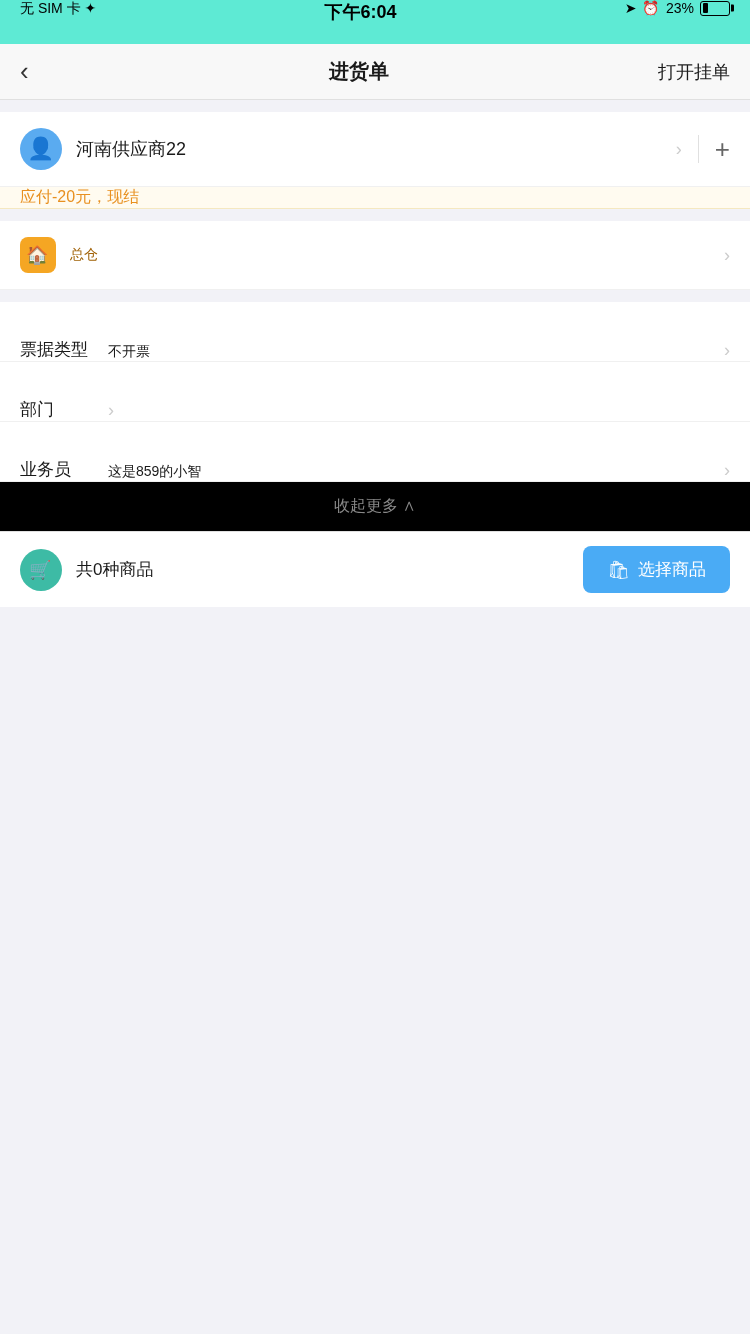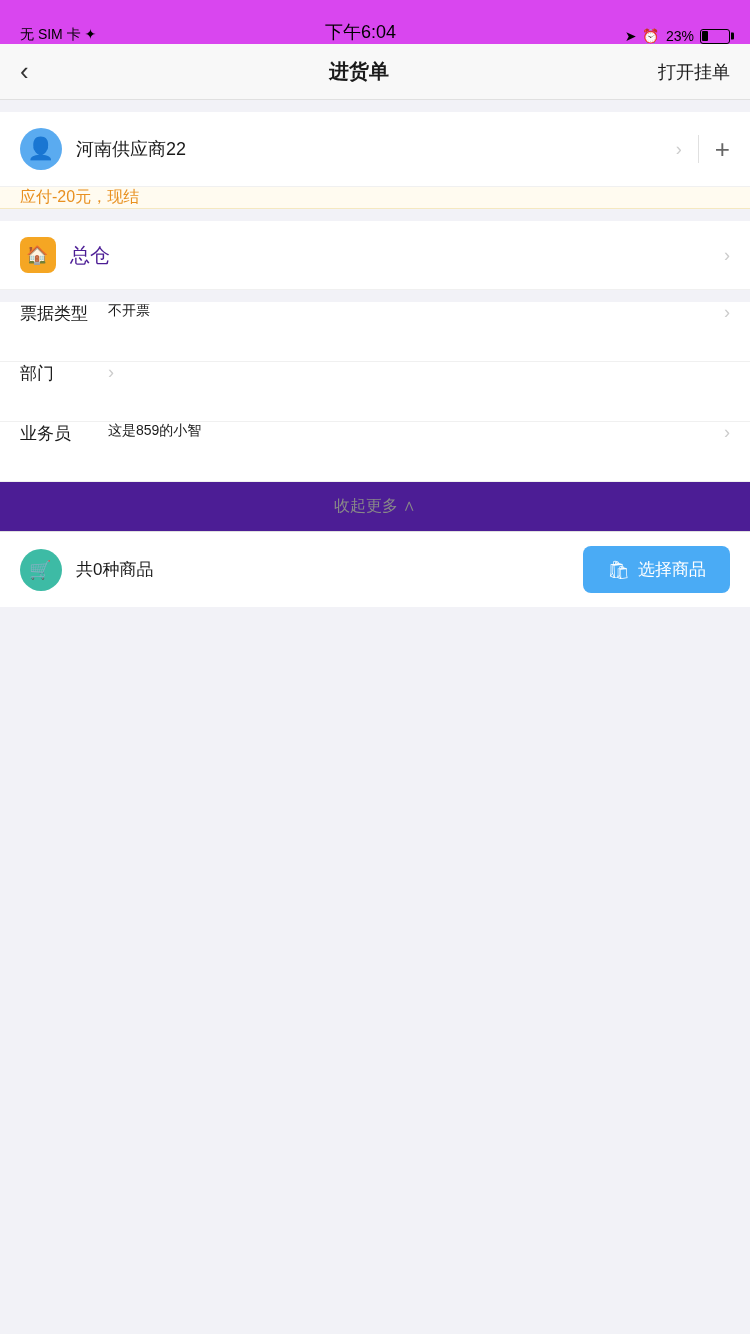--- a/index.html
+++ b/index.html
@@ -8,30 +8,30 @@
       font-family: -apple-system, 'PingFang SC', 'Helvetica Neue', sans-serif;
       background: #f2f2f7;
       width: 750px;
       min-height: 1334px;
       overflow-x: hidden;
     }
 
     
     .status-bar {
       height: 44px;
-      background: #d946ef;
-      display: flex;
-      align-items: flex-end;
+      background: #5eead4;
+      display: flex;
+      align-items: flex-start;
       justify-content: space-between;
       padding: 0 20px;
       font-size: 15px;
       font-weight: 500;
     }
     .status-left { font-size: 14px; color: #000; }
-    .status-center { font-size: 18px; font-weight: 400; color: #000; }
+    .status-center { font-size: 18px; font-weight: 700; color: #000; }
     .status-right { display: flex; align-items: center; gap: 6px; font-size: 14px; color: #000; }
     .battery-icon {
       display: inline-flex; align-items: center;
       border: 1.5px solid #000; border-radius: 3px;
       width: 30px; height: 15px; padding: 1.5px; position: relative;
     }
     .battery-icon::after {
       content: '';
       position: absolute; right: -5px; top: 50%; transform: translateY(-50%);
       width: 3px; height: 7px;
@@ -106,21 +106,21 @@
       background: #fffbf0;
       padding: 0 20px;
       font-size: 16px;
       color: #e89020;
       border-bottom: 1px solid #f5e8c0;
     }
 
     
     .form-row {
       display: flex;
-      align-items: flex-start;
+      align-items: flex-end;
       padding: 0 20px;
       height: 60px;
       background: #fff;
       border-bottom: 1px solid #f0f0f0;
       cursor: pointer;
     }
     .form-row-label {
       font-size: 17px;
       color: #1a1a1a;
       width: 88px;
@@ -151,31 +151,31 @@
       cursor: pointer;
     }
     .warehouse-icon {
       width: 36px; height: 36px; border-radius: 8px;
       background: #f5a623;
       display: flex; align-items: center; justify-content: center;
       margin-right: 14px; flex-shrink: 0;
       color: #fff; font-size: 18px;
     }
     .warehouse-name {
-      flex: 1; font-size: 20px; color: #4c1d95; font-weight: 500;
+      flex: 1; font-size: 14px; color: #a16207; font-weight: 500;
     }
     .warehouse-arrow {
       color: #ccc; font-size: 18px;
     }
 
     
     .collapse-row {
       display: flex; align-items: center; justify-content: center;
       padding: 14px 28px;
-      background: #4c1d95;
+      background: #000000;
       cursor: pointer;
     }
     .collapse-text {
       font-size: 16px; color: #888;
     }
 
     
     .product-bar {
       display: flex;
       align-items: center;

